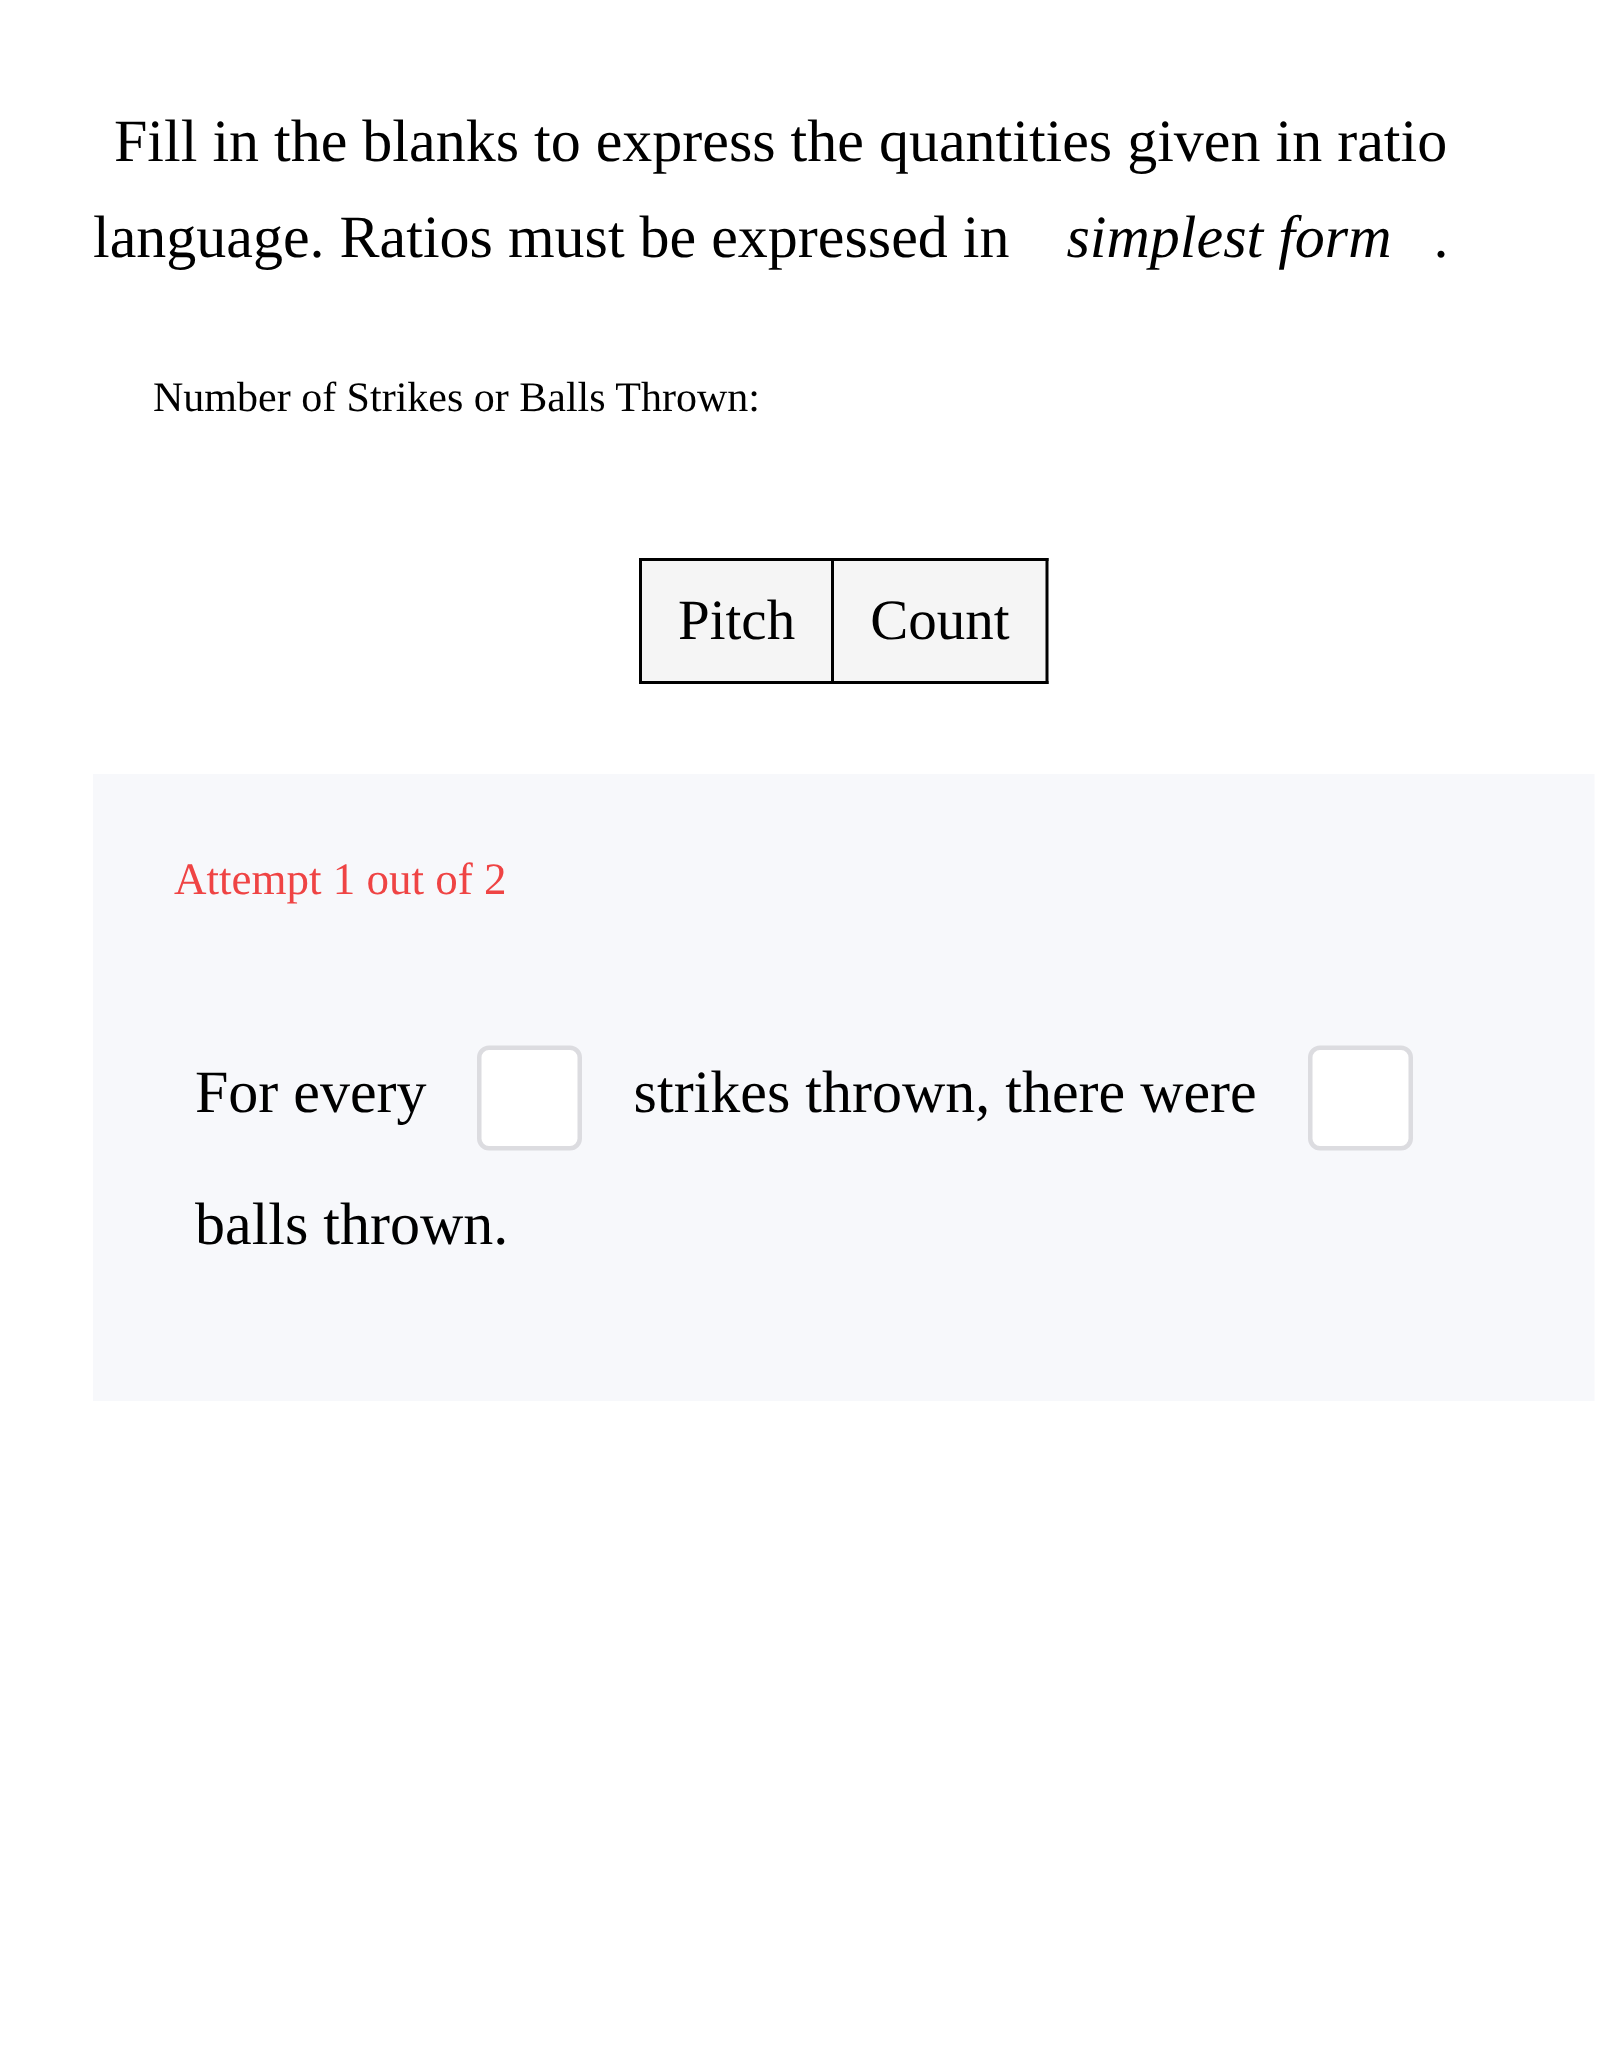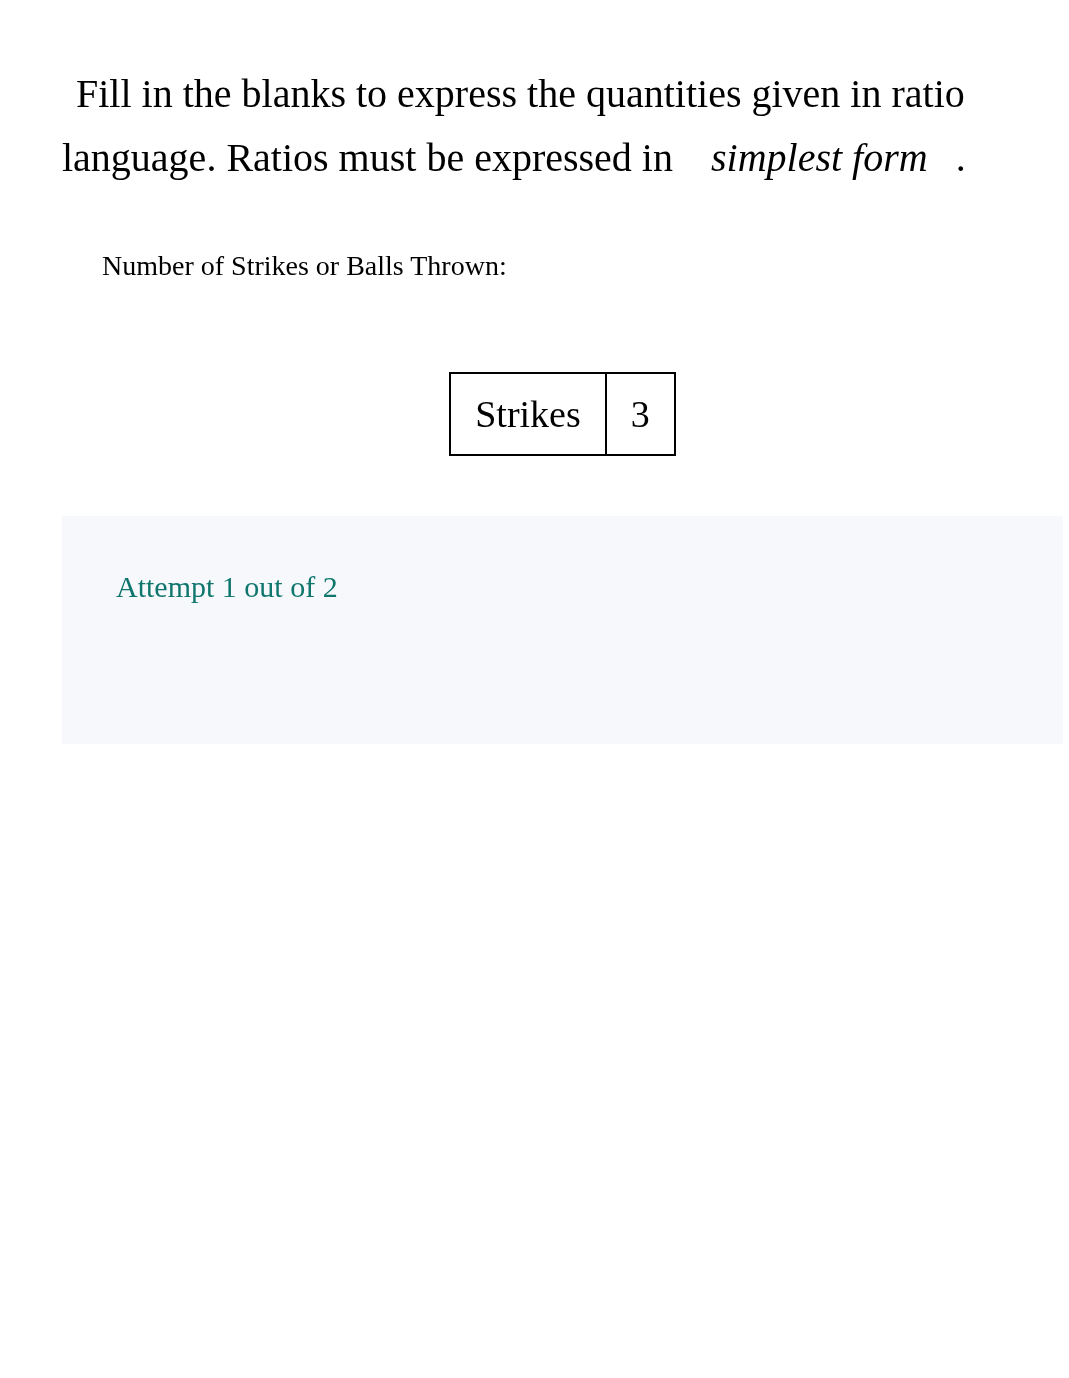--- a/index.html
+++ b/index.html
@@ -51,21 +51,21 @@
       margin-top: 40px;
     }
     .answer-title {
       font-size: 38px;
       font-weight: bold;
       margin-bottom: 20px;
       font-family: Georgia, serif;
     }
     .attempt-text {
       font-size: 30px;
-      color: #0f766e;
+      color: #ef4444;
       margin-bottom: 80px;
     }
     .fill-sentence {
       font-size: 40px;
       line-height: 2.2;
     }
     .blank-input {
       display: inline-block;
       width: 70px;
       height: 70px;
@@ -83,22 +83,29 @@
 <body>
 
 <div class="instructions">
   <span>Fill in the blanks to express the quantities given in ratio language. Ratios must be expressed in </span><em>simplest form</em><span>.</span>
 </div>
 
 <div class="table-title">Number of Strikes or Balls Thrown:</div>
 
 <table class="data-table">
   <tbody>
-  <tr>
-    <td>Strikes</td>
-    <td>3</td>
+      <tr>
+    <th>Pitch</th>
+    <th>Count</th>
   </tr>
 </tbody>
   </table>
 
 <div class="answer-section">
   <div class="attempt-text">Attempt 1 out of 2</div>
+  <div class="fill-sentence">
+    <span>For every</span>
+    <input type="text" class="blank-input" style="">
+    <span>strikes thrown, there were</span>
+    <input type="text" class="blank-input" style="">
+    <span>balls thrown.</span>
+  </div>
 </div>
 
 </body></html>

